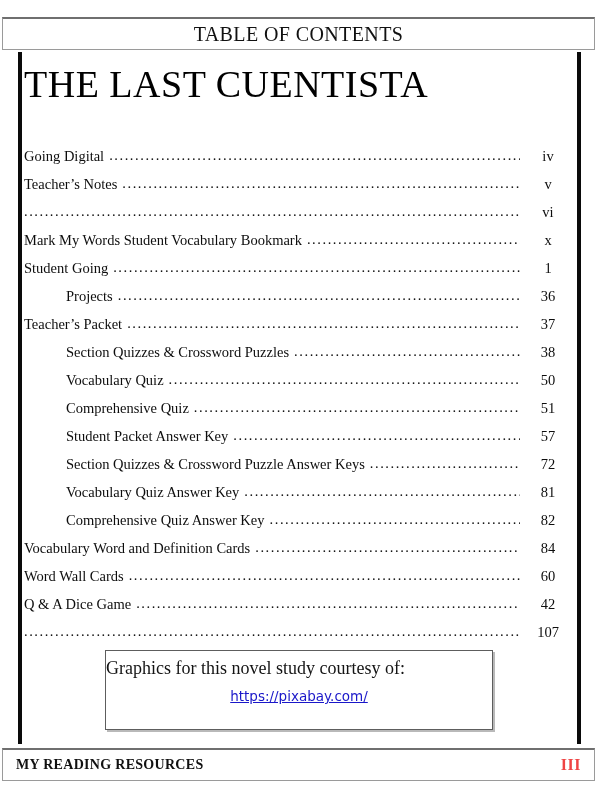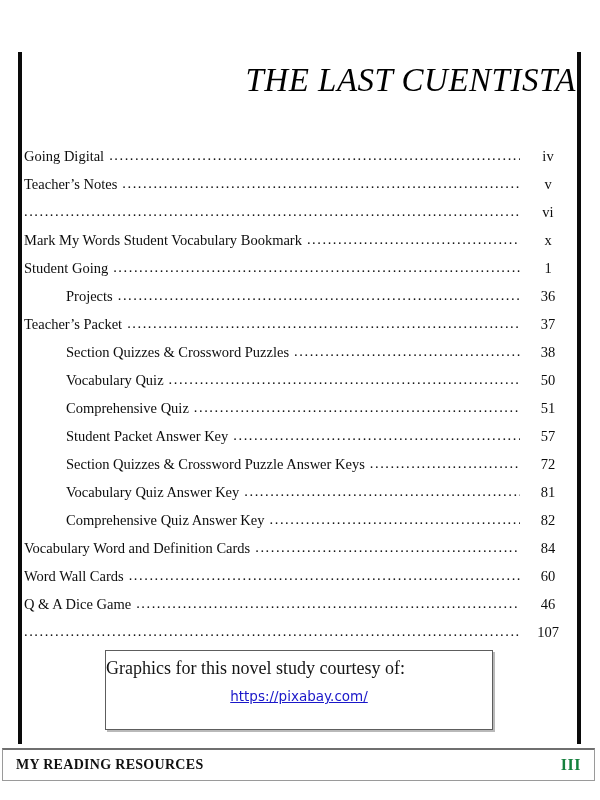--- a/index.html
+++ b/index.html
@@ -65,26 +65,25 @@
   }
   .side-rule.left  { left: 18px; }
   .side-rule.right { left: 577px; }
 
   
   .book-title {
     position: absolute;
     left: 24px;
     top: 62px;
     width: 552px;
-    text-align: right;
-    font-size: 33px;
+    text-align: left;
+    font-size: 38px;
     letter-spacing: 0.5px;
     color: #000000;
     white-space: nowrap;
-    font-style: italic;
   }
 
   
   .toc {
     position: absolute;
     left: 24px;
     top: 148px;
     width: 552px;
   }
   .toc-row {
@@ -167,32 +166,35 @@
     font-size: 14px;
     font-weight: bold;
     letter-spacing: 0.3px;
     color: #111111;
     white-space: nowrap;
   }
   .footer-right {
     font-size: 16px;
     font-weight: bold;
     letter-spacing: 0.5px;
-    color: #15803d;
+    color: #ef4444;
     white-space: nowrap;
     margin-left: 32px;
   }
 </style>
 </head>
 <body>
 
 <div class="page">
 
   <div class="top-strip"></div>
 
+  <div class="header-box">
+    <div class="header-title">TABLE OF CONTENTS</div>
+  </div>
 
   <div class="side-rule left"></div>
   <div class="side-rule right"></div>
 
   <div class="book-title">THE LAST CUENTISTA</div>
 
   <div class="toc">
       <div class="toc-row level-0">
         <span class="toc-label">Going Digital</span>
         <span class="toc-leader">...............................................................................................................................................................</span>
@@ -268,21 +270,21 @@
         <span class="toc-page">84</span>
       </div>
       <div class="toc-row level-0">
         <span class="toc-label">Word Wall Cards</span>
         <span class="toc-leader">...............................................................................................................................................................</span>
         <span class="toc-page">60</span>
       </div>
       <div class="toc-row level-0">
         <span class="toc-label">Q &amp; A Dice Game</span>
         <span class="toc-leader">...............................................................................................................................................................</span>
-        <span class="toc-page">46</span>
+        <span class="toc-page">42</span>
       </div>
       <div class="toc-row level-0">
         <span class="toc-leader">...............................................................................................................................................................</span>
         <span class="toc-page">107</span>
       </div>
     </div>
 
   <div class="credit-box">
     <div class="credit-line">Graphics for this novel study courtesy of:</div>
     <a class="credit-link" style="color: rgb(26, 23, 201);">https://pixabay.com/</a>

